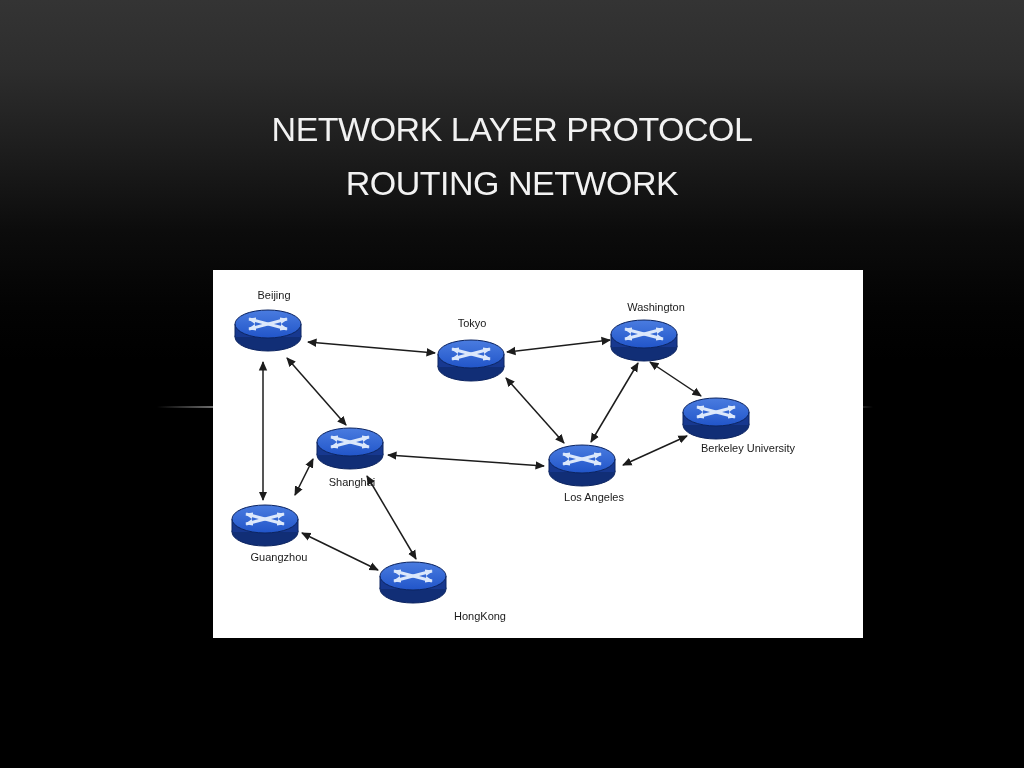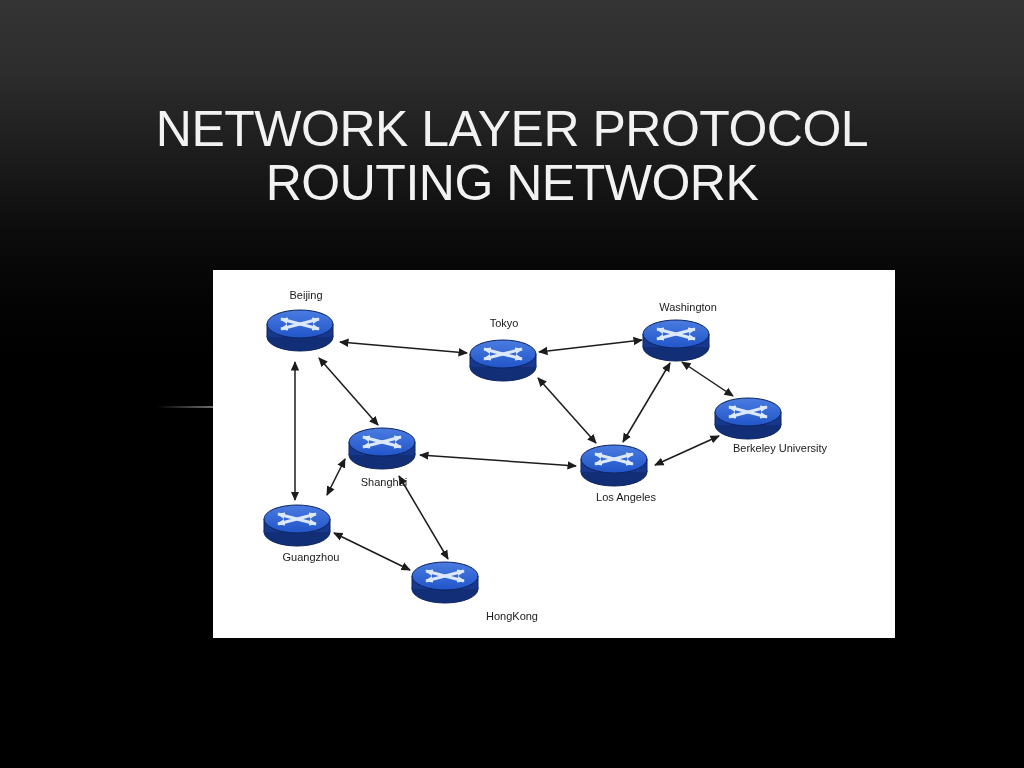--- a/index.html
+++ b/index.html
@@ -4,29 +4,28 @@
 <style>
   html,body{margin:0;padding:0;background:#000;}
   .slide{
     position:relative;width:1024px;height:768px;overflow:hidden;
     background:linear-gradient(180deg,#343434 0%,#2d2d2d 9%,#1e1e1e 19%,#0c0c0c 30%,#030303 40%,#000 47%,#000 100%);
     font-family:"Liberation Sans",sans-serif;
   }
   .title{
     position:absolute;top:102px;left:0;width:100%;
     text-align:center;color:#f2f2f2;
-    font-size:50px;line-height:54px;letter-spacing:-0.5px;font-weight:400;
+    font-size:34px;line-height:54px;letter-spacing:-0.5px;font-weight:400;
   }
   .accent-line{position:absolute;top:406px;height:2px;}
   .accent-line.left{left:157px;width:56px;background:linear-gradient(90deg,rgba(170,170,170,0) 0%,rgba(200,200,200,0.55) 100%);}
   .accent-line.right{left:811px;width:62px;background:linear-gradient(90deg,rgba(235,235,235,0.85) 0%,rgba(160,160,160,0) 100%);}
   .diagram-panel{
     position:absolute;left:213px;top:270px;width:650px;height:368px;
     background:#ffffff;
-    padding-left:32px;
   }
   .diagram-panel svg{display:block;}
   svg text{font-family:"Liberation Sans",sans-serif;}
 </style>
 </head>
 <body>
 
 <div class="slide">
 
   <div class="title">

